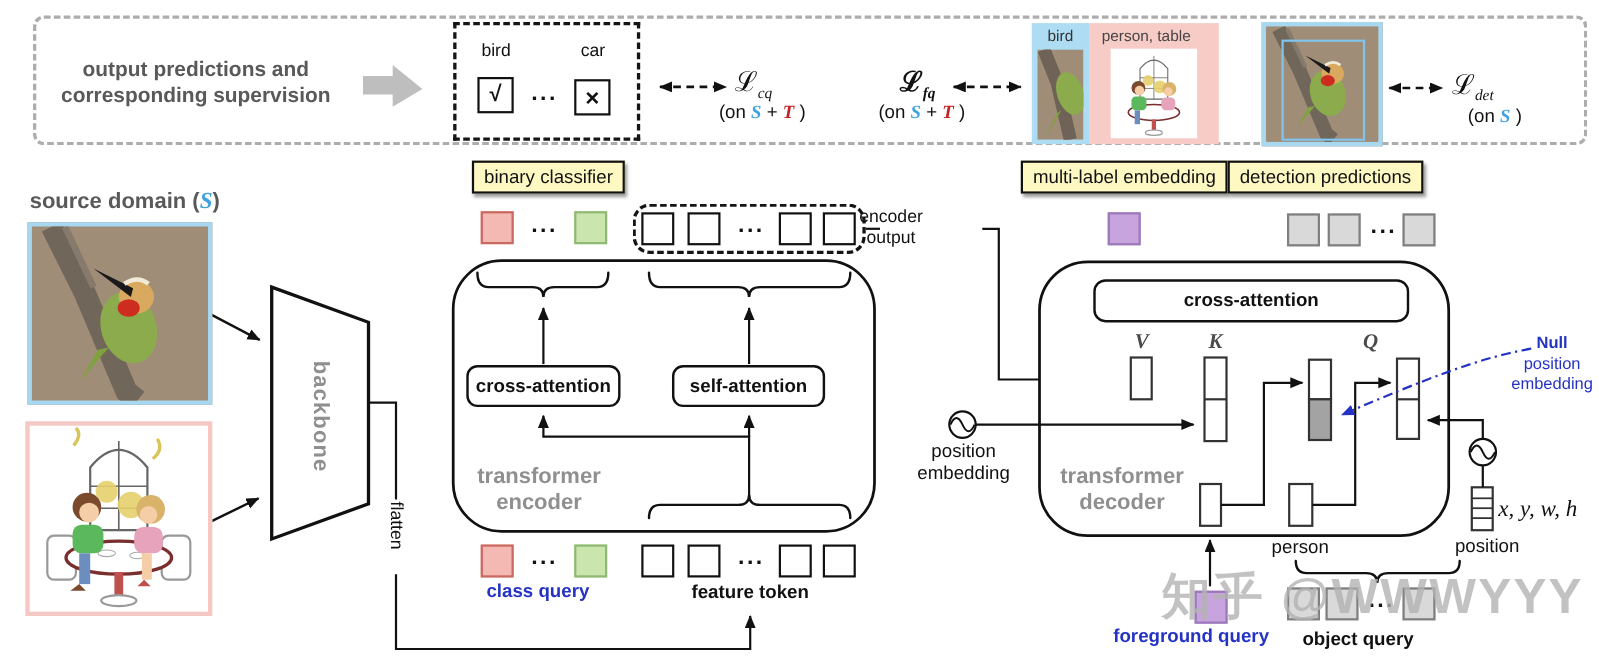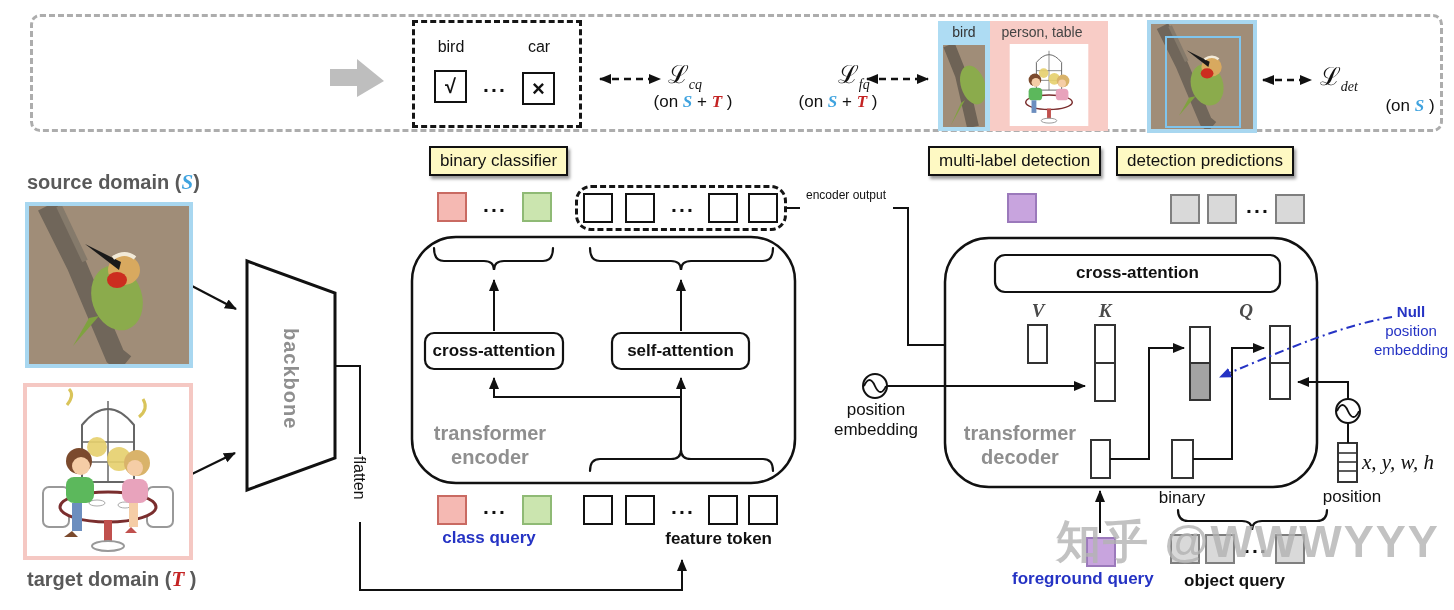--- a/index.html
+++ b/index.html
@@ -115,46 +115,47 @@
     <circle cx="1348" cy="411" r="12" fill="#fff" stroke="#111" stroke-width="2"></circle>
     <path d="M 1337 411 Q 1342.5 399 1348 411 Q 1353.5 423 1359 411" fill="none" stroke="#111" stroke-width="1.8"></path>
     <path d="M 1348,399 L 1348,382 L 1298,382" stroke="#111" stroke-width="2" fill="none" marker-end="url(#ah)"></path>
 
     <path fill="none" stroke="#111" stroke-width="2.2" stroke-linecap="round" d="M 1178 510 Q 1178 521 1188 521 L 1242 521 Q 1252 521 1252 530 Q 1252 521 1262 521 L 1317 521 Q 1327 521 1327 510"></path>
 
     <path d="M 1392,317 C 1345,325 1295,345 1220,377" stroke="#2533C4" stroke-width="2" stroke-dasharray="9 4 2 4" fill="none" marker-end="url(#ahb)"></path>
   </svg>
 
   <div class="band"></div>
+  <div class="abs" style="left:50px;top:52px;width:256px;text-align:center;font-weight:bold;font-size:19px;color:#595959;line-height:1.25;">output predictions and corresponding supervision</div>
 
   <div class="dash-black" style="left:412px;top:20px;width:170px;height:108px;"></div>
   <div class="abs" style="left:428px;top:38px;width:46px;text-align:center;font-size:16px;">bird</div>
   <div class="abs" style="left:516px;top:38px;width:46px;text-align:center;font-size:16px;">car</div>
   <div class="checkbox" style="left:434px;top:70px;">√</div>
   <div class="dots" style="left:472px;top:78px;width:46px;">···</div>
   <div class="checkbox" style="left:522px;top:72px;font-size:22px;">×</div>
 
   <div class="loss-g" style="left:668px;top:56px;">
     <span>ℒ</span><sub>cq</sub>
   </div>
   <div class="loss-on" style="left:634px;top:92px;width:118px;">
     <span>(on </span><span class="serif-i s-blue">S</span><span> + </span><span class="serif-i t-red">T</span><span> )</span>
   </div>
 
-  <div class="loss-g" style="left:838px;top:56px;">
+  <div class="loss-g" style="left:818px;top:56px;font-weight:bold;">
     <span>ℒ</span><sub>fq</sub>
   </div>
   <div class="loss-on" style="left:778px;top:92px;width:120px;">
     <span>(on </span><span class="serif-i s-blue">S</span><span> + </span><span class="serif-i t-red">T</span><span> )</span>
   </div>
 
   <div class="loss-g" style="left:1320px;top:58px;text-align:center;">
     <span>ℒ</span><sub>det</sub>
   </div>
-  <div class="loss-on" style="left:1373px;top:96px;width:74px;">
+  <div class="loss-on" style="left:1322px;top:96px;width:74px;">
     <span>(on </span><span class="serif-i s-blue">S</span><span> )</span>
   </div>
 
   <div class="frame" style="left:938px;top:21px;width:170px;height:110px;">
     <div class="abs" style="left:0;top:0;width:52px;height:110px;background:#AEDCF3;">
       <div class="abs" style="left:0;top:3px;width:52px;text-align:center;font-size:14px;color:#333;">bird</div>
       <svg style="left:5px;top:24px;" width="42" height="82" viewBox="0 0 42 82">
         <rect width="42" height="82" fill="#A08D78"></rect>
         <path d="M 6,0 L 18,30 L 30,82" stroke="#6E6356" stroke-width="12" fill="none"></path>
         <ellipse cx="30" cy="40" rx="12" ry="20" fill="#8BAB4C" transform="rotate(-18 30 40)"></ellipse>
@@ -194,21 +195,21 @@
       <ellipse cx="88" cy="92" rx="25" ry="33" fill="#8BAB4C" transform="rotate(-18 88 92)"></ellipse>
       <ellipse cx="95" cy="64" rx="16" ry="15" fill="#D8A95F"></ellipse>
       <ellipse cx="88" cy="74" rx="10" ry="8" fill="#CC2D1F"></ellipse>
       <polygon points="92,56 56,38 90,64" fill="#1a1a1a"></polygon>
       <path d="M 84,52 Q 96,44 106,52" stroke="#f2ead8" stroke-width="4" fill="none"></path>
     </svg>
     <div class="abs" style="left:14px;top:12px;width:72px;height:88px;border:2.5px solid #7FC5EE;"></div>
   </div>
 
   <div class="lbl-box" style="left:429px;top:146px;">binary classifier</div>
-  <div class="lbl-box" style="left:928px;top:146px;">multi-label detection</div>
+  <div class="lbl-box" style="left:928px;top:146px;">multi-label embedding</div>
   <div class="lbl-box" style="left:1116px;top:146px;">detection predictions</div>
 
   <div class="abs" style="left:27px;top:170px;font-size:20px;font-weight:bold;color:#595959;">
     <span>source domain (</span><span class="serif-i s-blue" style="font-size:21px;">S</span><span>)</span>
   </div>
   <div class="frame" style="left:25px;top:202px;width:168px;height:166px;border:4px solid #A8D7F0;background:#A08D78;">
     <svg width="160" height="158" viewBox="0 0 160 158">
       <rect width="160" height="158" fill="#A08D78"></rect>
       <path d="M 18,0 L 48,60 L 86,150 L 96,158" stroke="#70665A" stroke-width="20" fill="none"></path>
       <path d="M 30,0 L 56,55" stroke="#857A6B" stroke-width="6" fill="none"></path>
@@ -242,54 +243,51 @@
       <rect x="39" y="90" width="28" height="26" rx="8" fill="#5CB85C"></rect>
       <rect x="45" y="116" width="10" height="28" fill="#6C8EBF"></rect>
       <path d="M 45,144 l -8,6 h 14 z" fill="#7B4A2D"></path>
       <circle cx="110" cy="76" r="13" fill="#D9B36A"></circle>
       <circle cx="108" cy="81" r="8" fill="#F5CDA6"></circle>
       <rect x="95" y="92" width="26" height="24" rx="8" fill="#E8A3BC"></rect>
       <rect x="102" y="116" width="9" height="24" fill="#F5CDA6"></rect>
       <path d="M 104,140 l -6,6 h 12 z" fill="#C0504D"></path>
     </svg>
   </div>
-  <div class="abs" style="left:27px;top:567px;font-size:20px;font-weight:bold;color:#595959;">
-    <span>target domain (</span><span class="serif-i t-red" style="font-size:21px;">T</span><span> )</span>
-  </div>
 
   <div class="abs rot90 gray-title" style="left:302px;top:328px;letter-spacing:1px;">backbone</div>
   <div class="abs rot90" style="left:368px;top:456px;font-size:16px;color:#111;">flatten</div>
 
   <div class="sq red" style="left:437px;top:192px;"></div>
   <div class="dots" style="left:472px;top:198px;width:46px;">···</div>
   <div class="sq green" style="left:522px;top:192px;"></div>
 
   <div class="dash-black" style="left:575px;top:185px;width:212px;height:46px;border-radius:16px;"></div>
   <div class="sq white" style="left:583px;top:193px;"></div>
   <div class="sq white" style="left:625px;top:193px;"></div>
   <div class="dots" style="left:660px;top:198px;width:46px;">···</div>
   <div class="sq white" style="left:708px;top:193px;"></div>
   <div class="sq white" style="left:748px;top:193px;"></div>
-  <div class="abs small-cap" style="left:795px;top:188px;width:102px;font-size:12px;">encoder output</div>
+  <div class="abs small-cap" style="left:759px;top:188px;width:102px;font-size:16px;">encoder output</div>
 
   <div class="attn-lbl" style="left:425px;top:341px;width:138px;">cross-attention</div>
   <div class="attn-lbl" style="left:612px;top:341px;width:137px;">self-attention</div>
   <div class="gray-title" style="left:424px;top:422px;width:132px;">transformer encoder</div>
 
   <div class="sq red" style="left:437px;top:495px;"></div>
   <div class="dots" style="left:472px;top:500px;width:46px;">···</div>
   <div class="sq green" style="left:522px;top:495px;"></div>
   <div class="abs blue-b" style="left:424px;top:528px;width:130px;text-align:center;font-size:17px;">class query</div>
 
   <div class="sq white" style="left:583px;top:495px;"></div>
   <div class="sq white" style="left:625px;top:495px;"></div>
   <div class="dots" style="left:660px;top:500px;width:46px;">···</div>
   <div class="sq white" style="left:708px;top:495px;"></div>
   <div class="sq white" style="left:748px;top:495px;"></div>
-  <div class="abs" style="left:592px;top:529px;width:180px;text-align:right;font-weight:bold;font-size:17px;">feature token</div>
+  <div class="abs" style="left:592px;top:529px;width:180px;text-align:center;font-weight:bold;font-size:17px;">feature token</div>
 
   <div class="sq purple" style="left:1007px;top:193px;"></div>
   <div class="sq gray" style="left:1170px;top:194px;"></div>
   <div class="sq gray" style="left:1207px;top:194px;"></div>
   <div class="dots" style="left:1238px;top:199px;width:40px;">···</div>
   <div class="sq gray" style="left:1275px;top:194px;"></div>
 
   <div class="attn-lbl" style="left:995px;top:263px;width:285px;">cross-attention</div>
   <div class="vkq" style="left:1020px;top:300px;">V</div>
   <div class="vkq" style="left:1087px;top:300px;">K</div>
@@ -297,21 +295,21 @@
   <div class="gray-title" style="left:950px;top:422px;width:140px;">transformer decoder</div>
 
   <div class="abs small-cap" style="left:821px;top:400px;width:110px;font-size:17px;">position embedding</div>
 
   <div class="abs" style="left:1370px;top:303px;width:82px;text-align:center;font-size:15px;color:#2533C4;line-height:1.25;">
     <div style="font-weight:bold;">Null</div>
     <div>position</div>
     <div>embedding</div>
   </div>
 
-  <div class="abs small-cap" style="left:1140px;top:488px;width:84px;font-size:17px;">binary</div>
+  <div class="abs small-cap" style="left:1140px;top:488px;width:84px;font-size:17px;">person</div>
   <div class="abs small-cap" style="left:1312px;top:487px;width:80px;font-size:17px;">position</div>
   <div class="abs" style="left:1362px;top:450px;font-family:'Liberation Serif',serif;font-style:italic;font-size:21px;">x, y, w, h</div>
 
   <div class="sq purple" style="left:1086px;top:537px;"></div>
   <div class="sq gray" style="left:1170px;top:534px;"></div>
   <div class="sq gray" style="left:1205px;top:534px;"></div>
   <div class="dots" style="left:1236px;top:539px;width:40px;">···</div>
   <div class="sq gray" style="left:1275px;top:534px;"></div>
   <div class="abs blue-b" style="left:1012px;top:569px;font-size:17px;">foreground query</div>
   <div class="abs" style="left:1184px;top:571px;font-weight:bold;font-size:17px;">object query</div>

